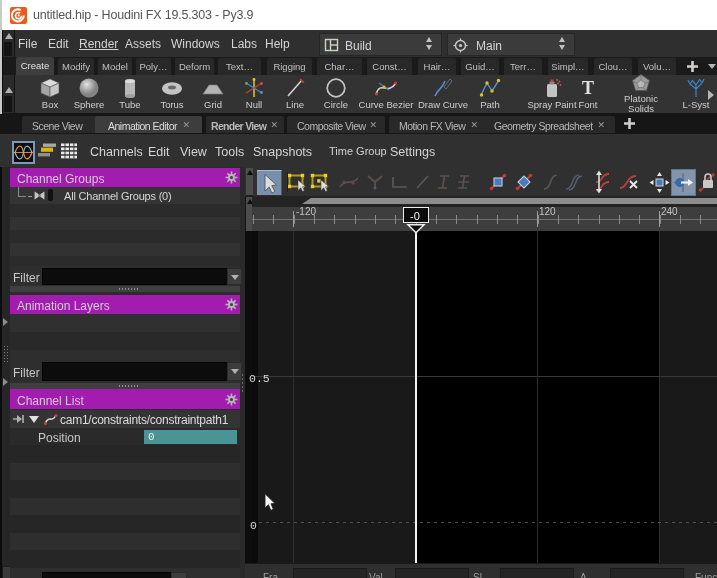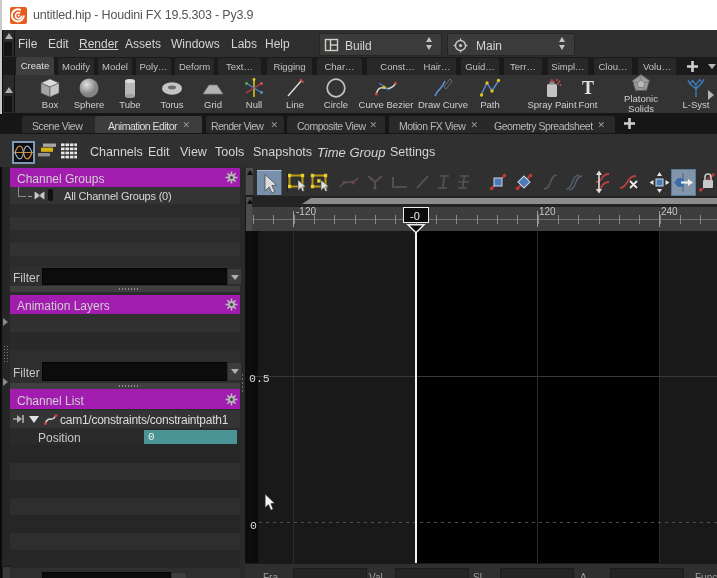--- a/index.html
+++ b/index.html
@@ -74,21 +74,21 @@
   .stab.act{background:#3e3e3e;color:#e0e0e0;top:57px;height:18px;}
  </style>
  <div class="stab act" style="left:16px;width:38px;">Create</div>
  <div class="stab" style="left:58px;width:36px;">Modify</div>
  <div class="stab" style="left:98px;width:34px;">Model</div>
  <div class="stab" style="left:136px;width:35px;">Poly…</div>
  <div class="stab" style="left:175px;width:39px;">Deform</div>
  <div class="stab" style="left:218px;width:43px;">Text…</div>
  <div class="stab" style="left:267px;width:45px;">Rigging</div>
  <div class="stab" style="left:317px;width:45px;">Char…</div>
- <div class="stab" style="left:367px;width:45px;padding-left:8px;">Const…</div>
+ <div class="stab" style="left:367px;width:45px;">Const…</div>
  <div class="stab" style="left:418px;width:38px;">Hair…</div>
  <div class="stab" style="left:461px;width:38px;">Guid…</div>
  <div class="stab" style="left:504px;width:38px;">Terr…</div>
  <div class="stab" style="left:548px;width:40px;">Simpl…</div>
  <div class="stab" style="left:594px;width:38px;">Clou…</div>
  <div class="stab" style="left:638px;width:38px;">Volu…</div>
 </div>
 <div class="ab" style="left:686px;top:60px;width:13px;height:13px;">
  <svg width="13" height="13" viewBox="0 0 13 13">
         <path d="M6.5,1 V12 M1,6.5 H12" stroke="#cfcfcf" stroke-width="2.6"></path>
@@ -282,21 +282,21 @@
  </style>
  <div class="ptab" style="left:6px;width:88px;margin-left:16px;">
         <span>Scene View</span>
         <span class="x">✕</span>
       </div>
  <div class="ptab act" style="left:95px;width:107px;">
         <span style="left:13px;">Animation Editor</span>
         <span class="x" style="right:12px;">✕</span>
       </div>
  <div class="ptab" style="left:206px;width:78px;">
-        <span style="left:5px;letter-spacing:-0.7px;">Render View</span>
+        <span style="left:5px;letter-spacing:-0.7px;font-weight:bold;">Render View</span>
         <span class="x" style="right:6px;">✕</span>
       </div>
  <div class="ptab" style="left:287px;width:98px;">
         <span>Composite View</span>
         <span class="x">✕</span>
       </div>
  <div class="ptab" style="left:389px;width:100px;">
         <span>Motion FX View</span>
         <span class="x" style="right:11px;">✕</span>
       </div>
@@ -349,21 +349,21 @@
           <rect x="10" y="13.8" width="4" height="3"></rect>
           <rect x="15" y="13.8" width="3" height="3"></rect>
   </g>
  </svg>
 </div>
 <div class="ab txt" style="left:90px;top:146px;font-size:12.5px;">Channels</div>
 <div class="ab txt" style="left:148px;top:146px;font-size:12.5px;">Edit</div>
 <div class="ab txt" style="left:180px;top:146px;font-size:12.5px;">View</div>
 <div class="ab txt" style="left:215px;top:146px;font-size:12.5px;">Tools</div>
 <div class="ab txt" style="left:253px;top:146px;font-size:12.5px;">Snapshots</div>
-<div class="ab txt" style="left:317px;top:146px;font-size:13px;font-style:italic;">Time Group</div>
+<div class="ab txt" style="left:329px;top:146px;font-size:11px;">Time Group</div>
 <div class="ab txt" style="left:390px;top:146px;font-size:12.5px;">Settings</div>
 
 <div class="ab" style="left:0;top:167px;width:10px;height:411px;background:#262626;"></div>
 <div class="ab" style="left:0;top:167px;width:2px;height:411px;background:#0b0b0b;"></div>
 <div class="ab" style="left:3px;top:318px;width:0;height:0;border-top:4px solid transparent;border-bottom:4px solid transparent;border-left:5px solid #8a8a8a;"></div>
 <div class="ab" style="left:3px;top:345px;width:6px;height:17px;background-image:radial-gradient(circle,#7a7a7a 30%,transparent 32%);background-size:3px 3px;"></div>
 <div class="ab" style="left:3px;top:378px;width:0;height:0;border-top:4px solid transparent;border-bottom:4px solid transparent;border-left:5px solid #8a8a8a;"></div>
 <div class="ab" style="left:2px;top:566px;width:10px;height:12px;background:#3a3a3a;border:1px solid #1a1a1a;"></div>
 
 <div id="leftpanel">

